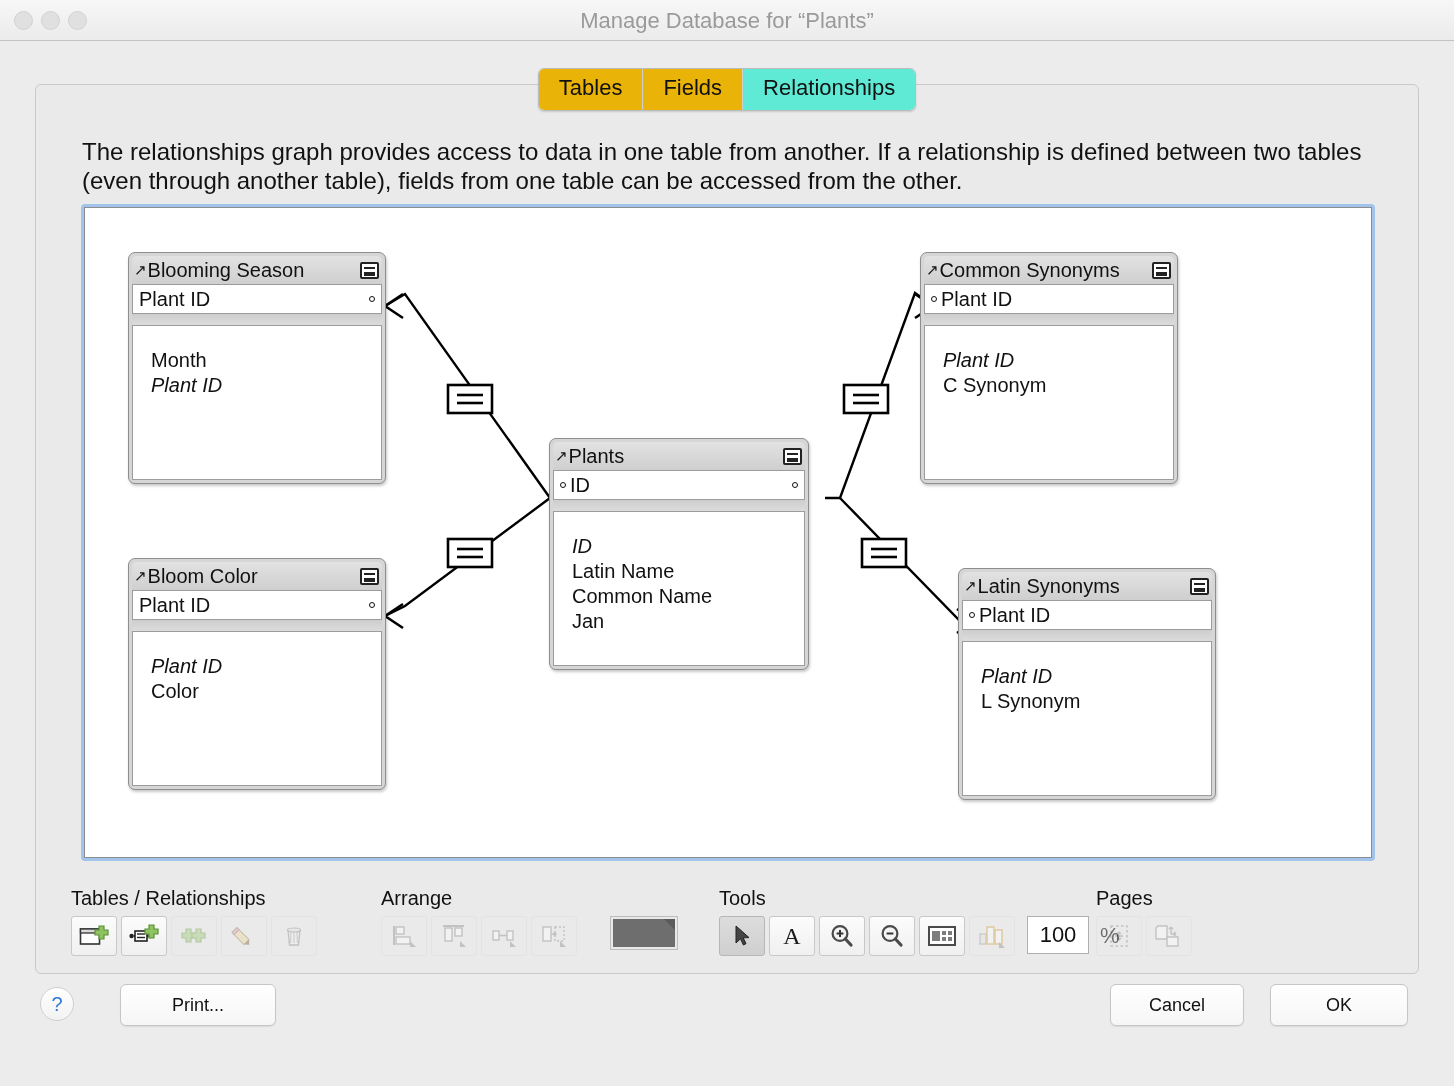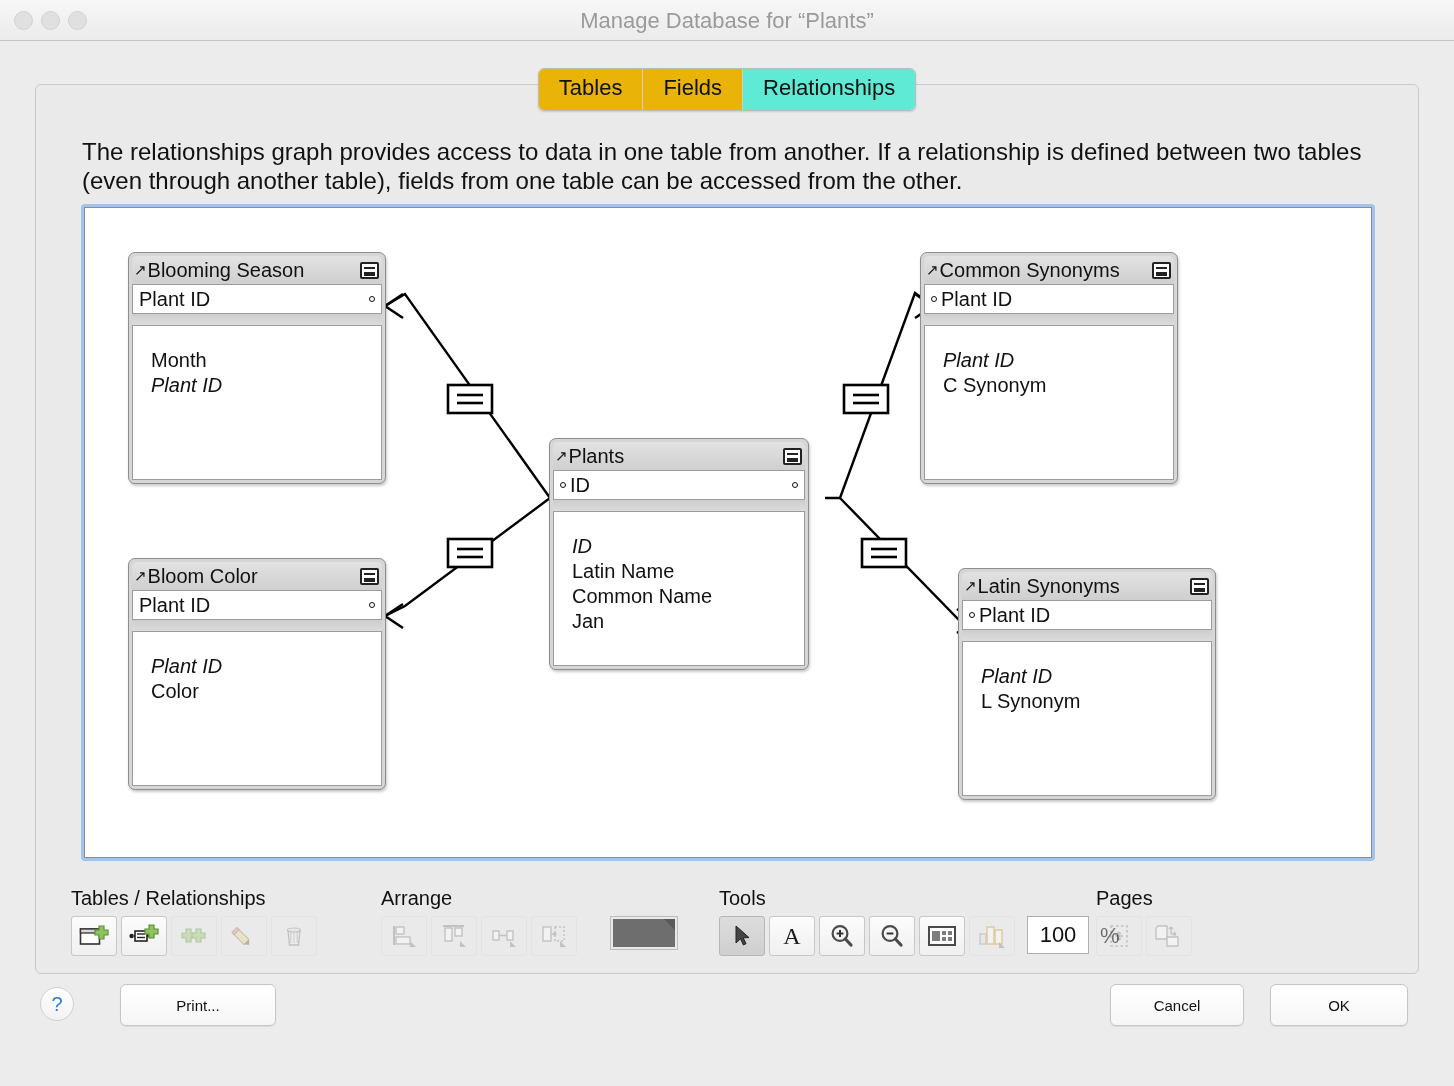--- a/index.html
+++ b/index.html
@@ -299,21 +299,21 @@
     font-size: 20px;
     display: flex; align-items: center; justify-content: center;
     cursor: default;
   }
   .btn {
     position: absolute;
     height: 42px;
     border: 1px solid #c6c6c6;
     border-radius: 6px;
     background: linear-gradient(to bottom,#ffffff,#f6f6f6);
-    font-size: 15px;
+    font-size: 18px;
     color: #111;
     display: flex; align-items: center; justify-content: center;
     box-shadow: 0 1px 1px rgba(0,0,0,0.08);
     cursor: default;
   }
   #print-btn  { left: 120px; top: -1px; width: 156px; }
   #cancel-btn { left: 1110px; top: -1px; width: 134px; }
   #ok-btn     { left: 1270px; top: -1px; width: 138px; }
 </style>
 </head>

